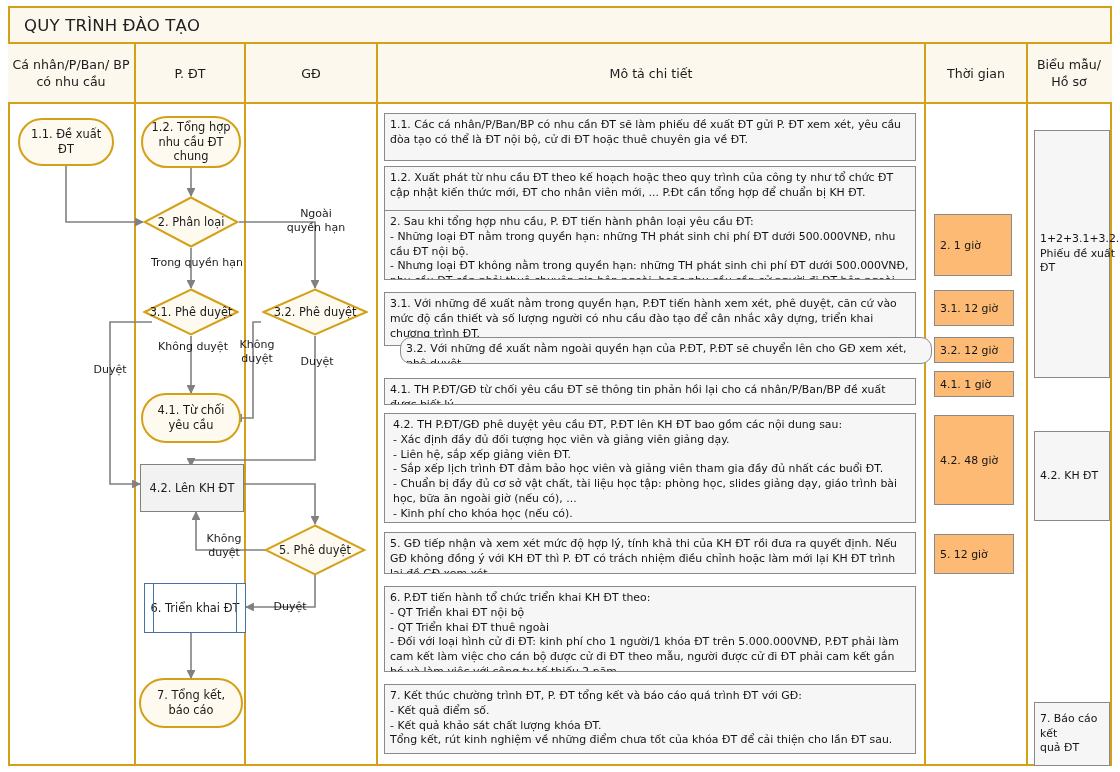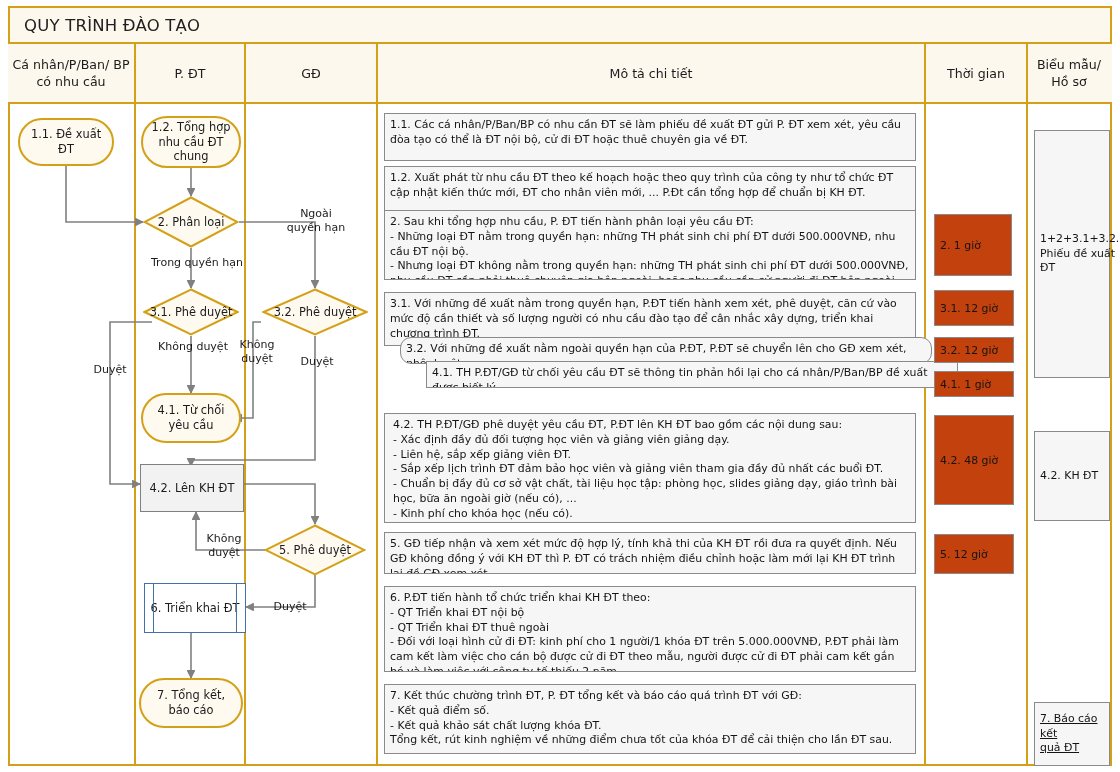--- a/index.html
+++ b/index.html
@@ -133,21 +133,21 @@
     border: 1.4px solid #8a8a8a;
     font-size: 10.9px;
     color: #141414;
     line-height: 1.36;
     padding: 4px 5px 3px 5px;
     white-space: pre-line;
     overflow: hidden;
   }
   .tbox {
     position: absolute;
-    background: #c2410c;
+    background: #fdba74;
     border: 1.4px solid #8a8a8a;
     font-size: 10.9px;
     color: #141414;
     padding: 4px 5px;
     display: flex; align-items: center;
   }
   .fbox {
     position: absolute;
     background: #F6F6F6;
     border: 1.4px solid #8a8a8a;
@@ -281,21 +281,21 @@
 duyệt</div>
   <div class="elabel" style="left:268px;top:600px;width:44px;">Duyệt</div>
 
   <div class="dbox" style="left:384px;top:113px;width:532px;height:48px;">1.1. Các cá nhân/P/Ban/BP có nhu cần ĐT sẽ làm phiếu đề xuất ĐT gửi P. ĐT xem xét, yêu cầu đòa tạo có thể là ĐT nội bộ, cử đi ĐT hoặc thuê chuyên gia về ĐT.</div>
   <div class="dbox" style="left:384px;top:166px;width:532px;height:48px;">1.2. Xuất phát từ nhu cầu ĐT theo kế hoạch hoặc theo quy trình của công ty như tổ chức ĐT cập nhật kiến thức mới, ĐT cho nhân viên mới, ... P.Đt cần tổng hợp để chuẩn bị KH ĐT.</div>
   <div class="dbox" style="left:384px;top:210px;width:532px;height:70px;">2. Sau khi tổng hợp nhu cầu, P. ĐT tiến hành phân loại yêu cầu ĐT:
  - Những loại ĐT nằm trong quyền hạn: những TH phát sinh chi phí ĐT dưới 500.000VNĐ, nhu cầu ĐT nội bộ.
  - Nhưng loại ĐT không nằm trong quyền hạn: những TH phát sinh chi phí ĐT dưới 500.000VNĐ, nhu cầu ĐT cần phải thuê chuyên gia bên ngoài, hoặc nhu cầu cần cử người đi ĐT bên ngoài.</div>
   <div class="dbox" style="left:384px;top:292px;width:532px;height:54px;">3.1. Với những đề xuất nằm trong quyền hạn, P.ĐT tiến hành xem xét, phê duyệt, căn cứ vào mức độ cần thiết và số lượng người có nhu cầu đào tạo để cân nhắc xây dựng, triển khai chương trình ĐT.</div>
   <div class="dbox" style="left:400px;top:337px;width:532px;height:27px;border-radius:11px;">3.2. Với những đề xuất nằm ngoài quyền hạn của P.ĐT, P.ĐT sẽ chuyển lên cho GĐ xem xét, phê duyệt.</div>
-  <div class="dbox" style="left:384px;top:361px;width:532px;height:27px;margin-left:42px;">4.1. TH P.ĐT/GĐ từ chối yêu cầu ĐT sẽ thông tin phản hồi lại cho cá nhân/P/Ban/BP đề xuất được biết lý.</div>
+  <div class="dbox" style="left:384px;top:378px;width:532px;height:27px;">4.1. TH P.ĐT/GĐ từ chối yêu cầu ĐT sẽ thông tin phản hồi lại cho cá nhân/P/Ban/BP đề xuất được biết lý.</div>
   <div class="dbox" style="left:384px;top:413px;width:532px;height:110px;padding-left:8px;">4.2. TH P.ĐT/GĐ phê duyệt yêu cầu ĐT, P.ĐT lên KH ĐT bao gồm các nội dung sau:
 - Xác định đầy đủ đối tượng học viên và giảng viên giảng dạy.
 - Liên hệ, sắp xếp giảng viên ĐT.
 - Sắp xếp lịch trình ĐT đảm bảo học viên và giảng viên tham gia đầy đủ nhất các buổi ĐT.
 - Chuẩn bị đầy đủ cơ sở vật chất, tài liệu học tập: phòng học, slides giảng dạy, giáo trình bài học, bữa ăn ngoài giờ (nếu có), ...
 - Kinh phí cho khóa học (nếu có).
    Sau đó chuyển GĐ xem xét phê duyệt.</div>
   <div class="dbox" style="left:384px;top:532px;width:532px;height:42px;">5. GĐ tiếp nhận và xem xét mức độ hợp lý, tính khả thi của KH ĐT rồi đưa ra quyết định. Nếu GĐ không đồng ý với KH ĐT thì P. ĐT có trách nhiệm điều chỉnh hoặc làm mới lại KH ĐT trình lại đề GĐ xem xét.</div>
   <div class="dbox" style="left:384px;top:586px;width:532px;height:86px;">6. P.ĐT tiến hành tổ chức triển khai KH ĐT theo:
  - QT Triển khai ĐT nội bộ
@@ -310,16 +310,16 @@
   <div class="tbox" style="left:934px;top:290px;width:80px;height:36px;">3.1. 12 giờ</div>
   <div class="tbox" style="left:934px;top:337px;width:80px;height:26px;">3.2. 12 giờ</div>
   <div class="tbox" style="left:934px;top:371px;width:80px;height:26px;">4.1. 1 giờ</div>
   <div class="tbox" style="left:934px;top:415px;width:80px;height:90px;">4.2. 48 giờ</div>
   <div class="tbox" style="left:934px;top:534px;width:80px;height:40px;">5. 12 giờ</div>
 
   <div class="fbox" style="left:1034px;top:114px;width:76px;height:248px;">1+2+3.1+3.2.
 Phiếu đề xuất
 ĐT</div>
   <div class="fbox" style="left:1034px;top:415px;width:76px;height:90px;">4.2. KH ĐT</div>
-  <div class="fbox" style="left:1034px;top:686px;width:76px;height:64px;text-decoration:underline;">7. Báo cáo kết
+  <div class="fbox" style="left:1034px;top:686px;width:76px;height:64px;">7. Báo cáo kết
 quả ĐT</div>
 
 </div>
 
 </body></html>

